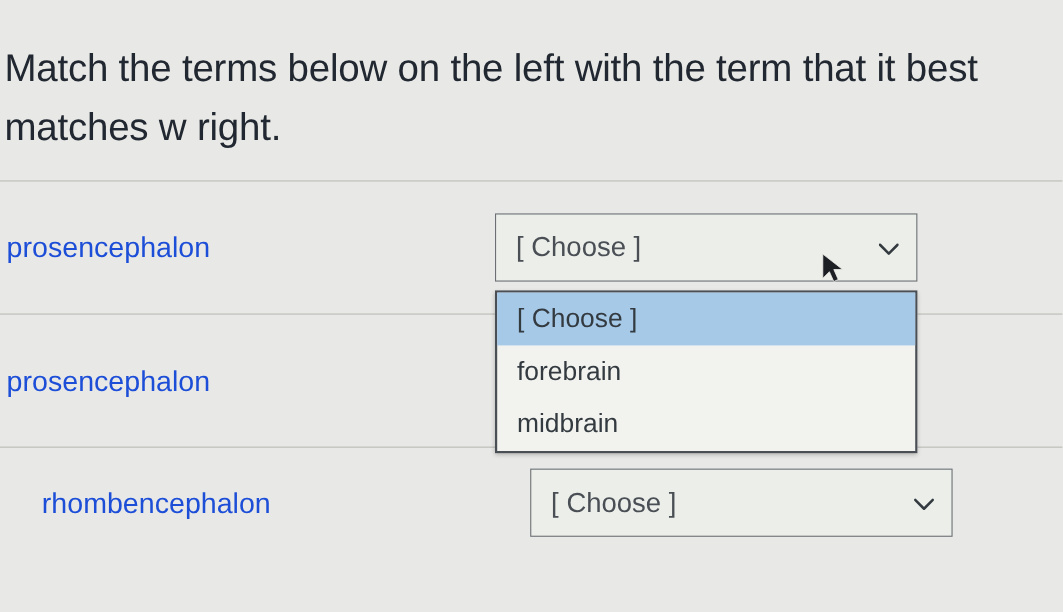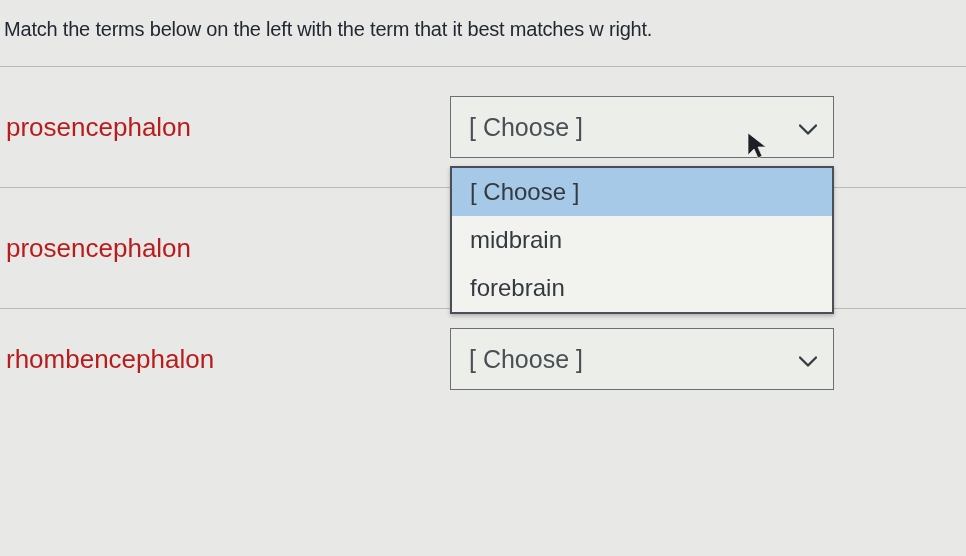--- a/index.html
+++ b/index.html
@@ -5,42 +5,43 @@
   * { box-sizing: border-box; margin: 0; padding: 0; }
   body {
     font-family: "Helvetica Neue", Arial, sans-serif;
     background: #e8e9e6;
     width: 966px;
     height: 556px;
     overflow: hidden;
     color: #2a2d34;
   }
   .question-text {
-    font-size: 20px;
+    font-size: 35px;
     line-height: 1.5;
     padding: 14px 4px 22px 4px;
     color: #222831;
     letter-spacing: -0.2px;
+    margin-top: 23px;
   }
   .divider {
     border: none;
     border-top: 1px solid #b9bab5;
     margin: 0;
   }
   .match-row {
     display: flex;
     align-items: center;
     min-height: 120px;
     position: relative;
   }
   .term-cell {
     width: 450px;
     padding-left: 6px;
     font-size: 26px;
-    color: #b91c1c;
+    color: #1d4ed8;
   }
   .select-cell {
     flex: 1;
     padding-right: 30px;
     position: relative;
     border-radius: 29px;
   }
   .select-box {
     width: 384px;
     height: 62px;
@@ -110,37 +111,37 @@
             </svg>
         </span>
         <span class="cursor-arrow">
           <svg width="26" height="30" viewBox="0 0 26 30">
             <path d="M3 2 L3 24 L9 18 L13 27 L17 25 L13 16 L21 16 Z" fill="#1c1f24" stroke="#f0f0ec" stroke-width="0.7"></path>
           </svg>
         </span>
       </div>
       <div class="dropdown-panel">
         <div class="dropdown-option highlight">[ Choose ]</div>
+        <div class="dropdown-option">forebrain</div>
         <div class="dropdown-option">midbrain</div>
-        <div class="dropdown-option">forebrain</div>
       </div>
     </div>
   </div>
 </div>
 
 <hr class="divider">
 
 <div class="match-row">
   <div class="term-cell">prosencephalon</div>
   <div class="select-cell"></div>
 </div>
 
 <hr class="divider">
 
-<div class="match-row" style="min-height:100px;">
+<div class="match-row" style="min-height:100px;padding-left:32px;">
   <div class="term-cell">rhombencephalon</div>
   <div class="select-cell">
     <div class="select-box">
       <span>[ Choose ]</span>
       <span class="chev">
         <svg width="18" height="12" viewBox="0 0 18 12">
             <path d="M1 2 L9 10 L17 2" stroke="#333a40" stroke-width="2.3" fill="none" stroke-linecap="round" stroke-linejoin="round"></path>
           </svg>
       </span>
     </div>

